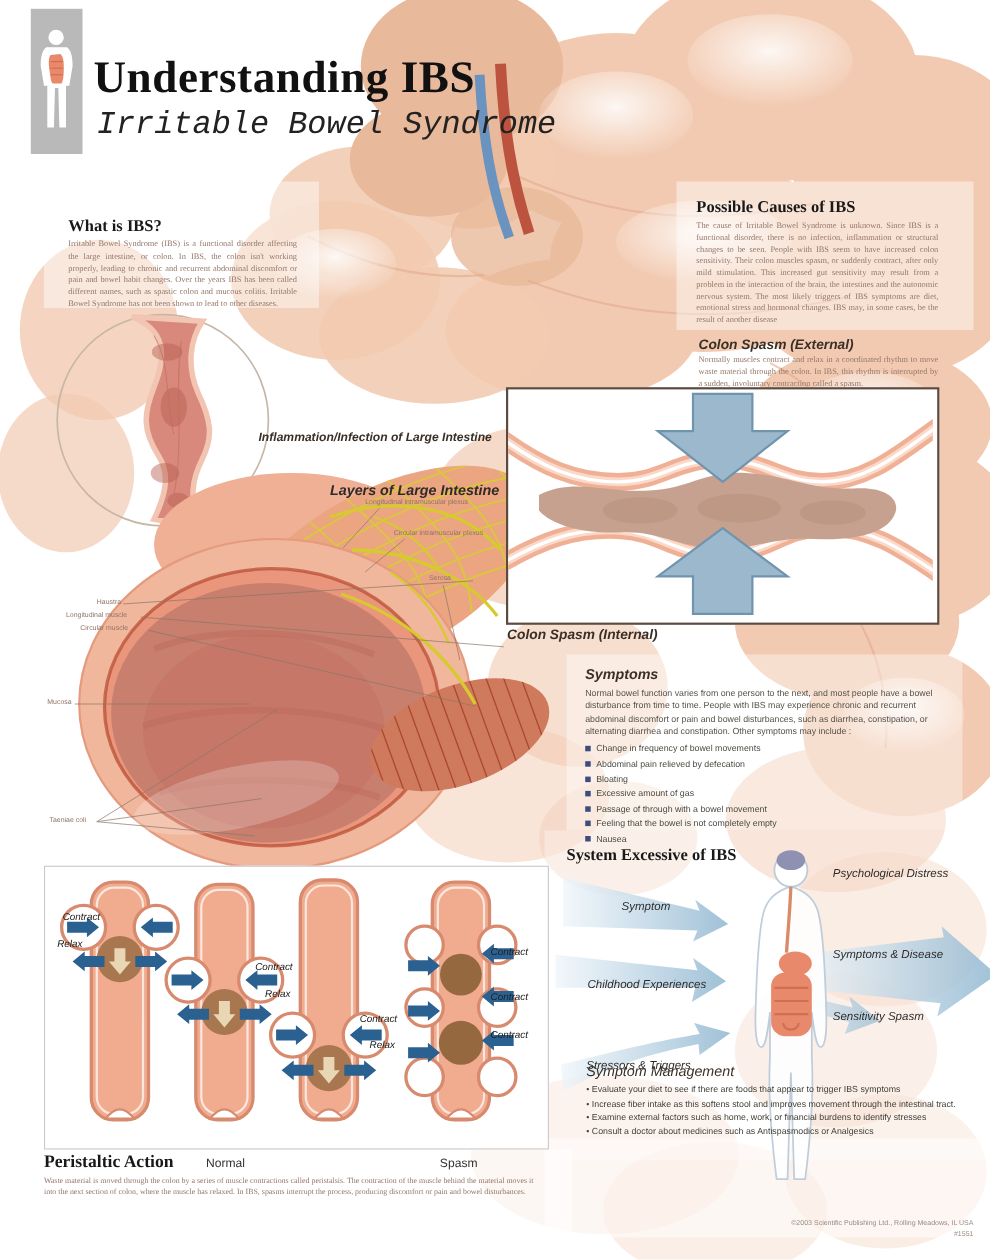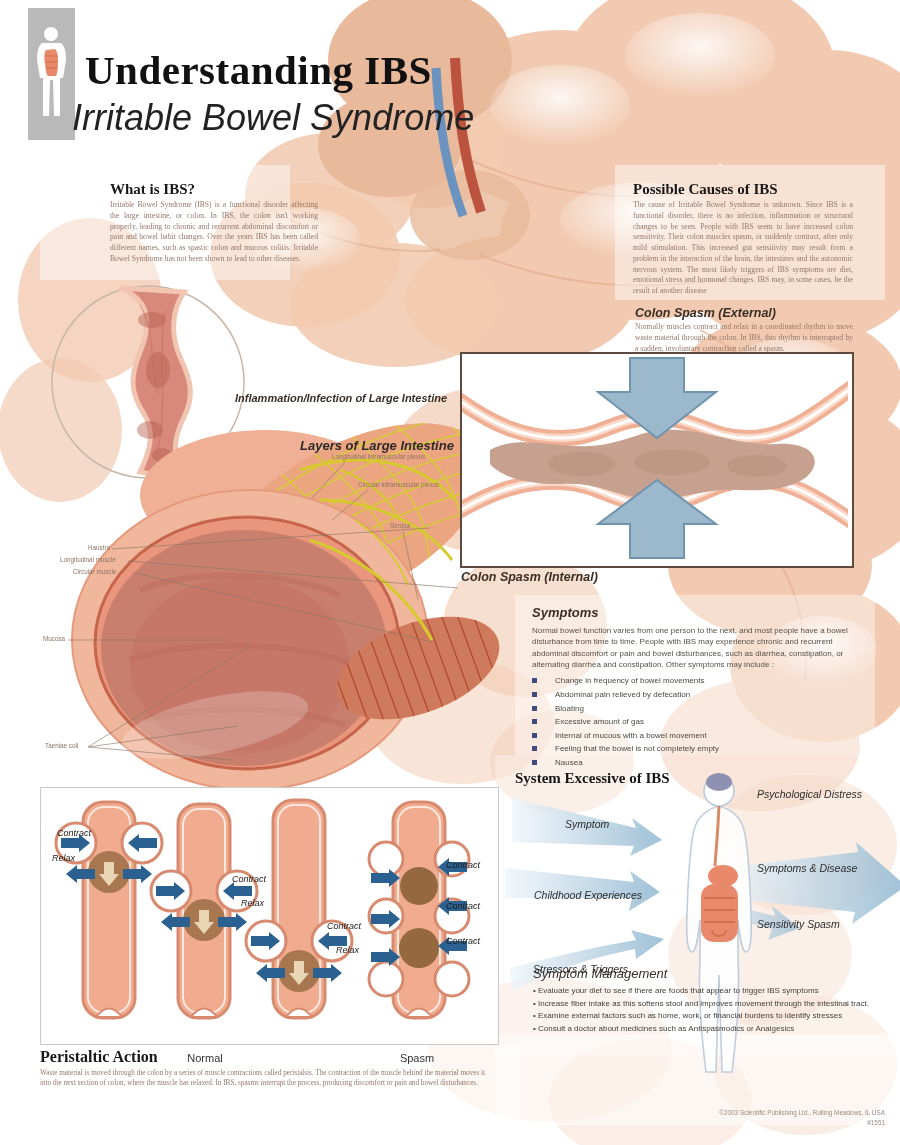--- a/index.html
+++ b/index.html
@@ -4,33 +4,33 @@
 <style>
   html,body{margin:0;padding:0;}
   body{width:900px;height:1145px;position:relative;background:#fff;overflow:hidden;
        font-family:"Liberation Sans",sans-serif;}
   .abs{position:absolute;}
   svg{display:block;}
   
   .side-bar{left:28px;top:8px;width:47px;height:132px;background:#b9b9b9;}
   .title{left:85px;top:46px;font-family:"Liberation Serif",serif;font-weight:700;
          font-size:41px;color:#111;letter-spacing:.5px;white-space:nowrap;}
-  .subtitle{left:72px;top:97px;font-family:Liberation Sans, sans-serif;font-style:italic;
-            font-size:36px;color:#222;white-space:nowrap;}
+  .subtitle{left:88px;top:97px;font-family:Liberation Mono, monospace;font-style:italic;
+            font-size:29px;color:#222;white-space:nowrap;}
   
   .blk-head{font-family:"Liberation Serif",serif;font-weight:700;font-size:15px;color:#181818;}
   .blk-body{font-family:"Liberation Serif",serif;font-size:7.6px;line-height:1.42;
             color:#95776a;text-align:justify;}
   .ital-head{font-style:italic;font-weight:700;font-size:12.5px;color:#3a2f27;}
   .ital-head-sm{font-style:italic;font-weight:700;font-size:11px;color:#3a2f27;}
   
   .sym-intro{font-size:8px;line-height:1.42;color:#55524a;}
   .sym-item{display:flex;align-items:center;margin-bottom:4.6px;}
   .sym-sq{width:5px;height:5px;background:#3d4c7d;margin-right:5px;flex:0 0 5px;}
-  .sym-txt{font-size:8px;color:#4b4a42;margin-left:13px;}
+  .sym-txt{font-size:8px;color:#4b4a42;}
   .mgmt-item{font-size:8px;color:#403e36;margin-bottom:3.6px;}
   .mgmt-item::before{content:"• ";}
   
   .tiny-lab{font-size:6.3px;color:#8d7466;white-space:nowrap;}
   .ov-lab{font-style:italic;font-size:10.5px;color:#2d2d2d;white-space:nowrap;margin-top:15px;}
   
   .peri-box{left:40px;top:787px;width:457px;height:256px;background:#fff;border:1px solid #c9c9c9;}
   .peri-lab{font-style:italic;font-size:9px;color:#21201e;white-space:nowrap;}
   .tube-name{font-size:11px;color:#333;text-align:center;margin-top:36px;}
   .copyright{font-size:6.4px;color:#9a8a80;text-align:right;line-height:1.5;}
@@ -248,21 +248,21 @@
     <g stroke="#c8643f" stroke-width="1" fill="none" opacity=".8">
       <path d="M18,48 L29,48"></path>
         <path d="M18,54 L29,54"></path>
         <path d="M18,60 L29,60"></path>
     </g>
   </svg>
 </div>
 <div class="abs title">Understanding IBS</div>
 <div class="abs subtitle">Irritable Bowel Syndrome</div>
 
-<div class="abs" style="left:62px;top:181px;width:208px;margin-left:48px;">
+<div class="abs" style="left:62px;top:198px;width:208px;">
   <div class="blk-head">What is IBS?</div>
   <div class="blk-body" style="margin-top:2px;">Irritable Bowel Syndrome (IBS) is a functional disorder affecting the large intestine, or colon. In IBS, the colon isn't working properly, leading to chronic and recurrent abdominal discomfort or pain and bowel habit changes. Over the years IBS has been called different names, such as spastic colon and mucous colitis. Irritable Bowel Syndrome has not been shown to lead to other diseases.</div>
 </div>
 
 <div class="abs" style="left:633px;top:181px;width:220px;">
   <div class="blk-head">Possible Causes of IBS</div>
   <div class="blk-body" style="margin-top:2px;">The cause of Irritable Bowel Syndrome is unknown. Since IBS is a functional disorder, there is no infection, inflammation or structural changes to be seen. People with IBS seem to have increased colon sensitivity. Their colon muscles spasm, or suddenly contract, after only mild stimulation. This increased gut sensitivity may result from a problem in the interaction of the brain, the intestines and the autonomic nervous system. The most likely triggers of IBS symptoms are diet, emotional stress and hormonal changes. IBS may, in some cases, be the result of another disease</div>
 </div>
 
 <div class="abs" style="left:635px;top:306px;width:218px;">
@@ -320,21 +320,21 @@
     <div class="sym-item">
       <span class="sym-sq"></span>
       <span class="sym-txt">Bloating</span>
       </div>
     <div class="sym-item">
       <span class="sym-sq"></span>
       <span class="sym-txt">Excessive amount of gas</span>
       </div>
     <div class="sym-item">
       <span class="sym-sq"></span>
-      <span class="sym-txt">Internal of mucous with a bowel movement</span>
+      <span class="sym-txt">Passage of through with a bowel movement</span>
       </div>
     <div class="sym-item">
       <span class="sym-sq"></span>
       <span class="sym-txt">Feeling that the bowel is not completely empty</span>
       </div>
     <div class="sym-item">
       <span class="sym-sq"></span>
       <span class="sym-txt">Nausea</span>
       </div>
   </div>

